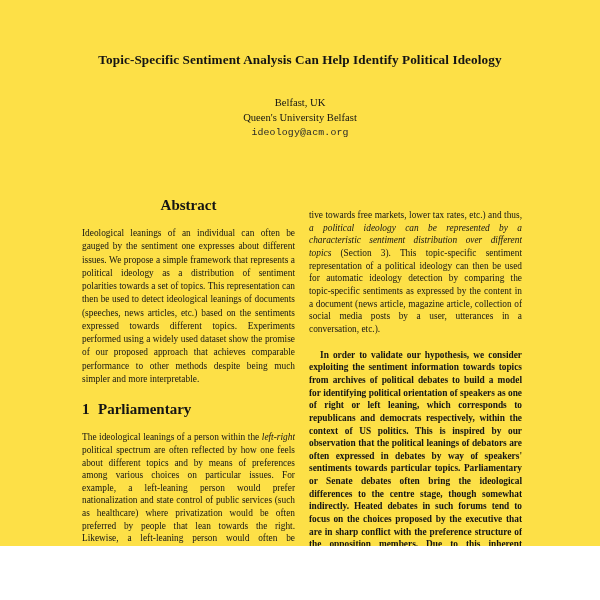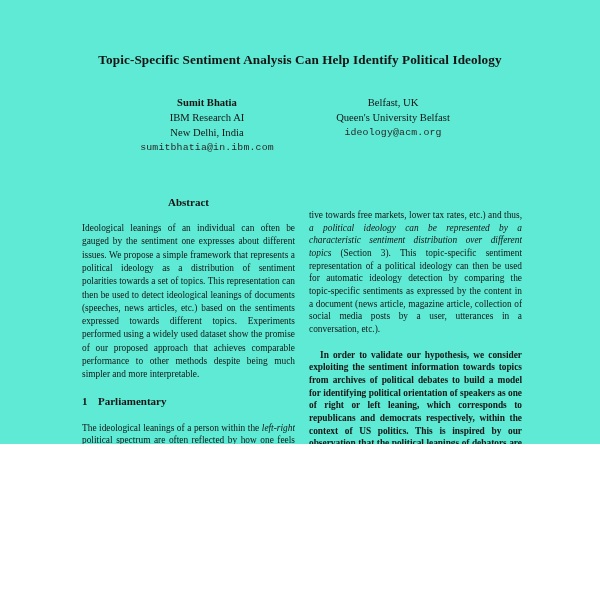--- a/index.html
+++ b/index.html
@@ -10,24 +10,24 @@
   body {
     width: 600px;
     height: 600px;
     overflow: hidden;
     font-family: "Liberation Serif", "DejaVu Serif", serif;
     color: #141414;
   }
   .page {
     position: relative;
     width: 600px;
-    height: 444px;
+    height: 546px;
     box-sizing: border-box;
     padding: 0;
-    background: #5eead4;
+    background: #fde047;
   }
 
   
   .title-block {
     padding: 52px 62px 0 62px;
   }
   .paper-title {
     font-size: 13.2px;
     font-weight: bold;
     text-align: center;
@@ -80,21 +80,21 @@
   }
   .col {
     width: 213px;
     flex: 0 0 213px;
     overflow: hidden;
   }
   .col-left { padding-top: 0; }
   .col-right { padding-top: 0; }
 
   .section-head {
-    font-size: 11px;
+    font-size: 15px;
     font-weight: bold;
     margin: 0 0 7px 0;
     line-height: 1.2;
   }
   .section-head.centered { text-align: center; }
   .section-head .secnum {
     display: inline-block;
     width: 16px;
   }
 
@@ -119,26 +119,20 @@
 </head>
 <body>
 
 <div class="page">
 
   <div class="title-block">
     <h1 class="paper-title">Topic-Specific Sentiment Analysis Can Help Identify Political Ideology</h1>
 
     <div class="authors">
       <div class="author">
-        <span class="author-name">Sumit Bhatia</span>
-        <span class="author-line">IBM Research AI</span>
-        <span class="author-line">New Delhi, India</span>
-        <span class="author-email">sumitbhatia@in.ibm.com</span>
-      </div>
-      <div class="author">
         <span class="author-line">Belfast, UK</span>
         <span class="author-line">Queen's University Belfast</span>
         <span class="author-email">ideology@acm.org</span>
       </div>
     </div>
   </div>
 
   <div class="columns">
 
     <div class="col col-left">

